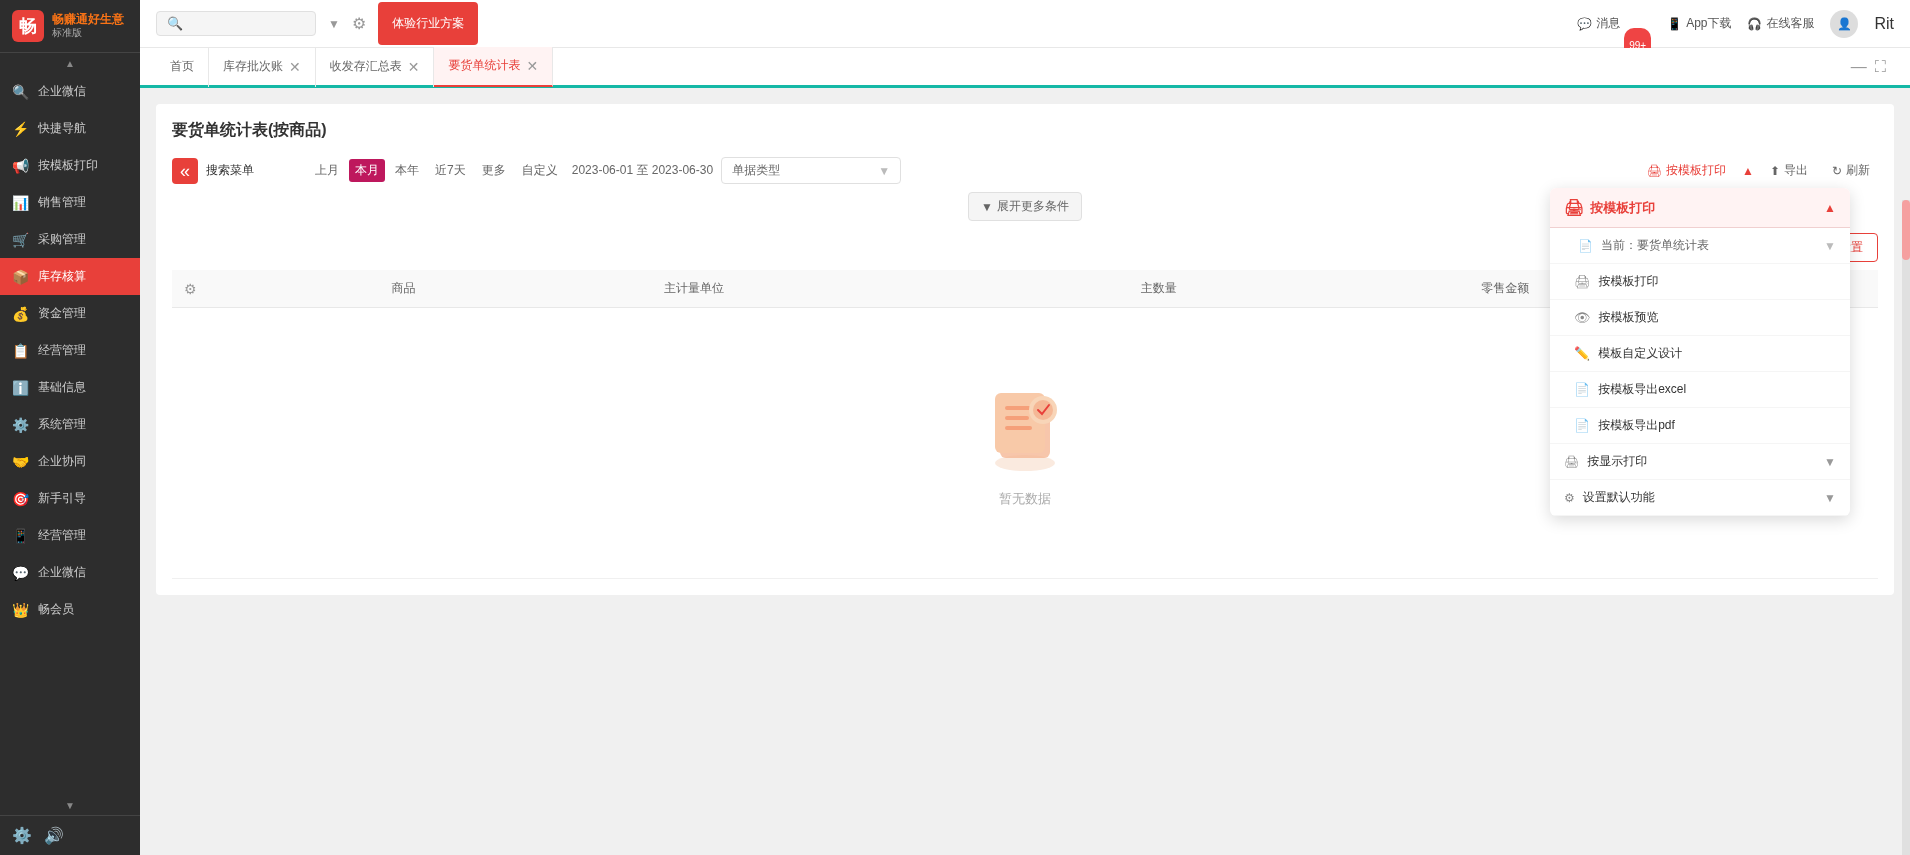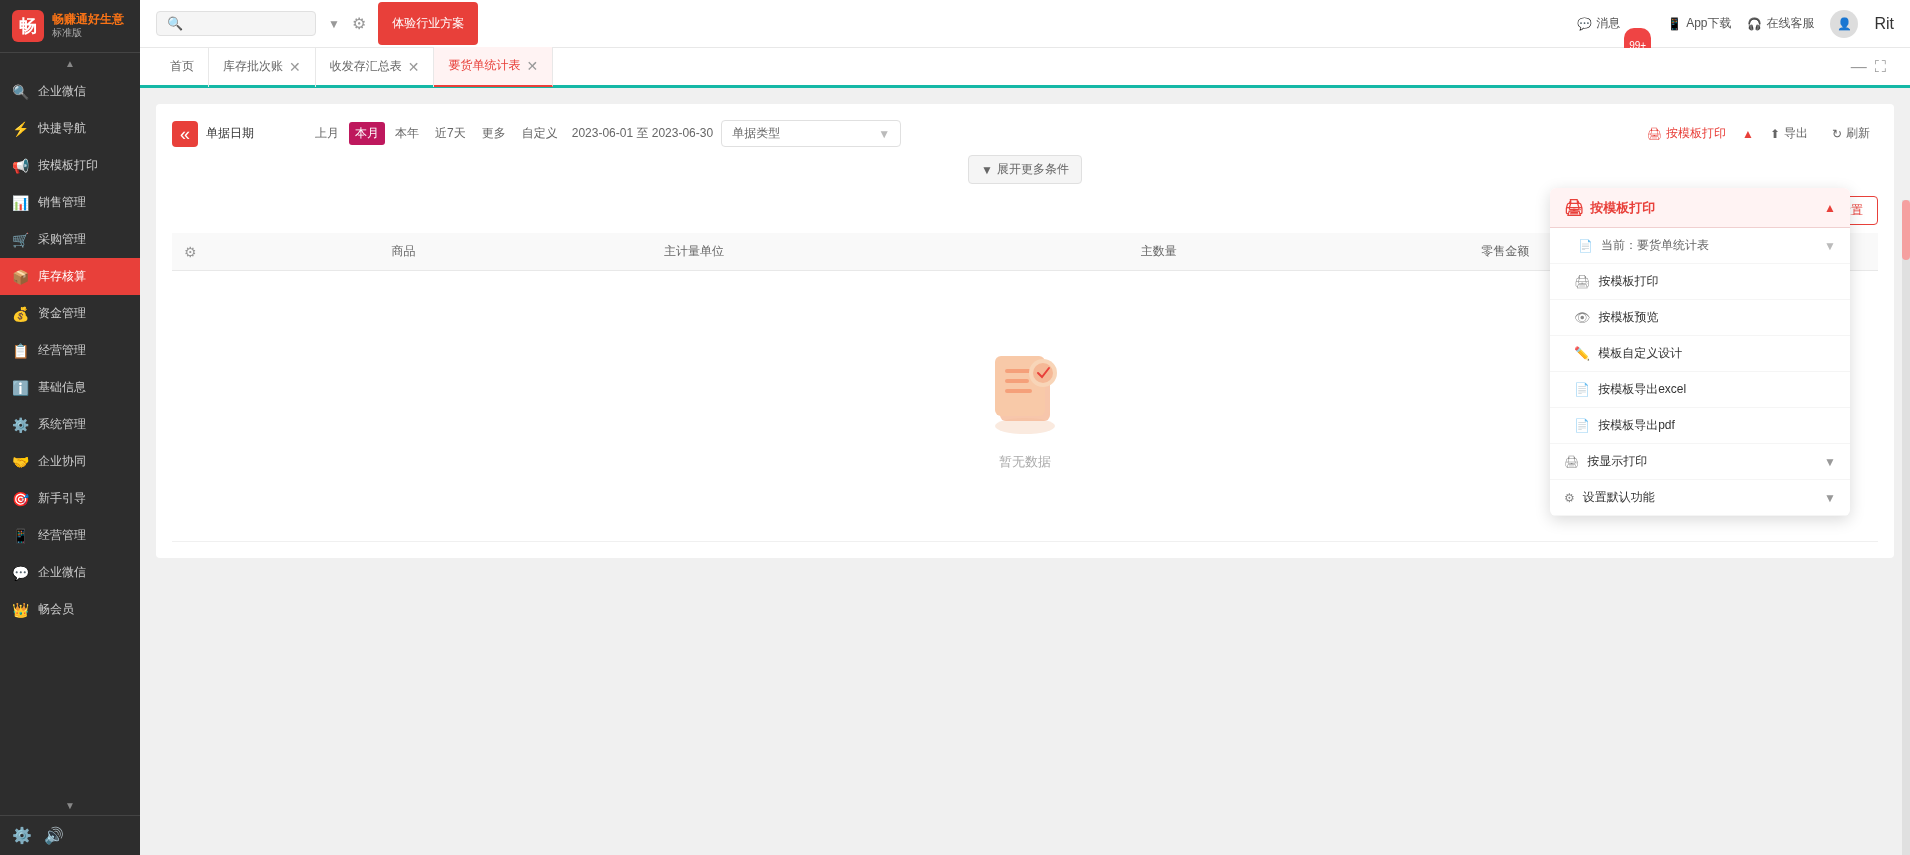--- a/index.html
+++ b/index.html
@@ -374,24 +374,25 @@
     </div>
     <div style="flex:1;"></div>
     <div style="display:flex;align-items:center;gap:8px;padding:0 8px;">
       <span style="font-size:16px;color:#999;cursor:pointer;">—</span>
       <span style="font-size:16px;color:#999;cursor:pointer;">⛶</span>
     </div>
   </div>
 
   <div class="page-content">
     <div class="page-card">
+      <div class="page-title">要货单统计表(按商品)</div>
 
       <div class="filter-bar">
         <button class="filter-expand-btn">«</button>
-        <span class="filter-label">单据日期</span>
+        <span class="filter-label">搜索菜单</span>
         <div class="filter-date-btns">
           <span class="filter-date-btn">上月</span>
           <span class="filter-date-btn active">本月</span>
           <span class="filter-date-btn">本年</span>
           <span class="filter-date-btn">近7天</span>
           <span class="filter-date-btn">更多</span>
           <span class="filter-date-btn">自定义</span>
         </div>
         <span class="filter-date-range">2023-06-01 至 2023-06-30</span>
         <div class="filter-select">

